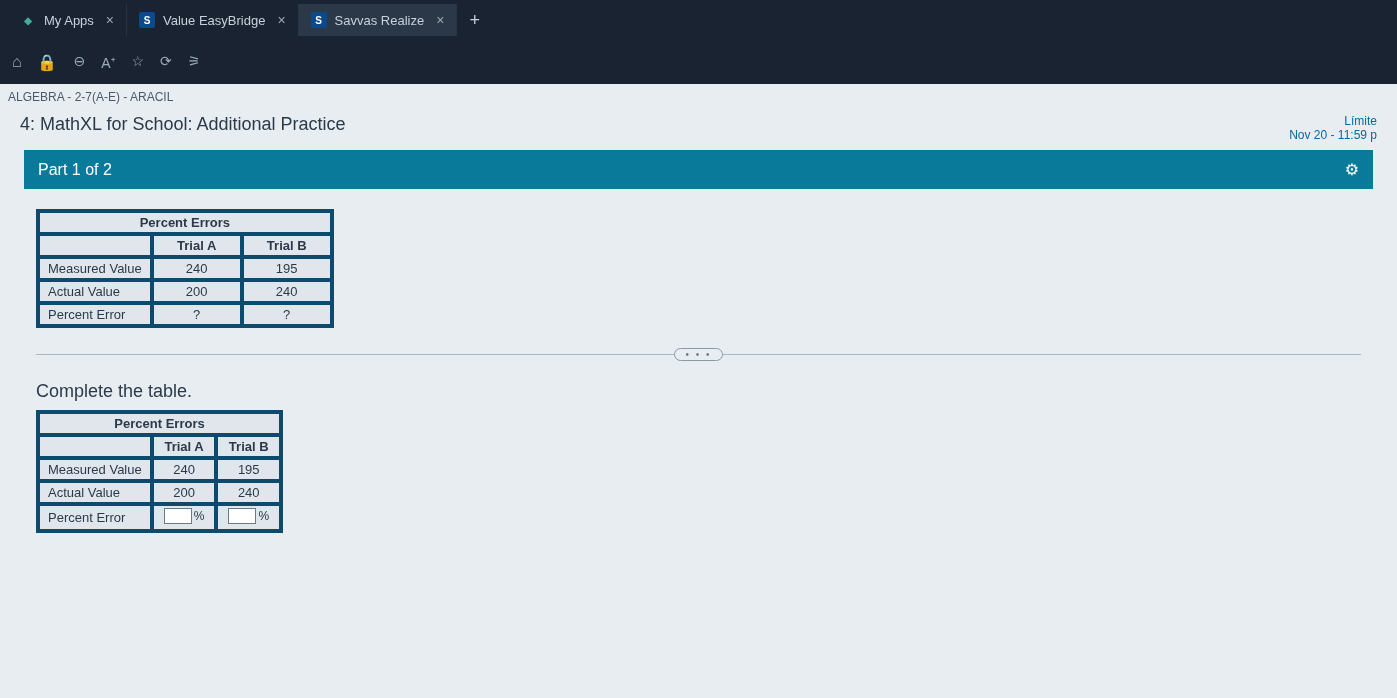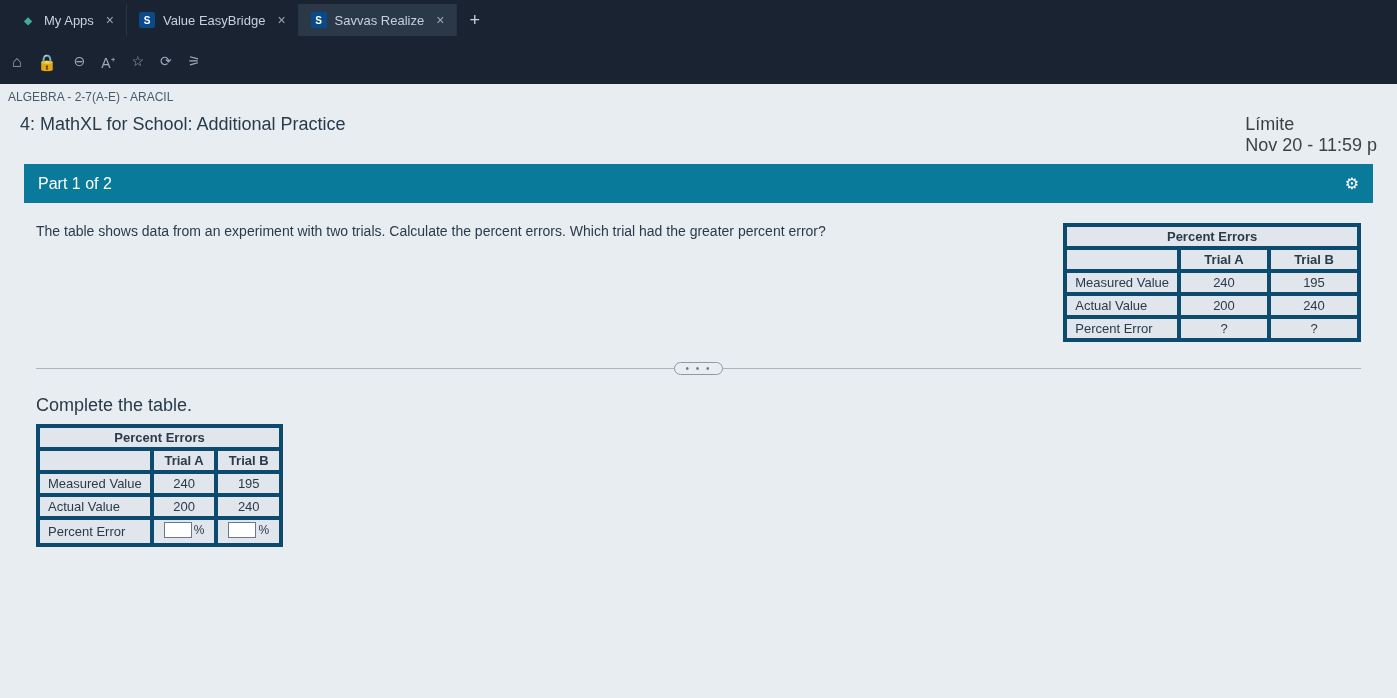--- a/index.html
+++ b/index.html
@@ -19,21 +19,21 @@
 .addr-icon { color: #9aacbb; font-size: 16px; }
 .url { color: #9aacbb; font-size: 14px; flex: 1; }
 .url-domain { color: #e0e6ed; }
 .addr-right { display: flex; gap: 16px; color: #9aacbb; font-size: 14px; }
 
 .content { background: #e8edf1; height: calc(698px - 84px); }
 
 .breadcrumb { background: #e8edf1; color: #4a5a6a; font-size: 12px; padding: 6px 8px; }
 .page-header { display: flex; justify-content: space-between; align-items: flex-start; padding: 4px 20px 8px; background: #e8edf1; }
 .page-title { font-size: 18px; color: #2a3a4a; }
-.due-block { font-size: 18px; color: #404040; }
+.due-block { text-align: right; font-size: 12px; color: #0369a1; }
 
 .part-bar { background: #0a7a9a; color: #fff; padding: 10px 14px; display: flex; justify-content: space-between; align-items: center; margin: 0 24px; }
 .gear { color: #fff; font-size: 16px; }
 
 .question-area { background: #e8edf1; padding: 20px 28px; margin: 0 8px; }
 .q-row { display: flex; justify-content: space-between; align-items: flex-start; gap: 20px; }
 .q-text { font-size: 14px; color: #2a3a4a; flex: 1; max-width: 820px; }
 
 table.data { border-collapse: collapse; font-size: 13px; color: #2a3a4a; background: #e0e6eb; }
 table.data th, table.data td { border: 4px solid #0c4a6e; padding: 2px 10px; text-align: center; }
@@ -99,21 +99,20 @@
     </div>
   </div>
 
   <div class="part-bar">
     <span>Part 1 of 2</span>
     <span class="gear">⚙</span>
   </div>
 
   <div class="question-area">
     <div class="q-row">
-      <div class="q-text">The table shows data from an experiment with two trials. Calculate the percent errors. Which trial had the greater percent error?</div>
       <div class="right-table">
         <table class="data">
           <tbody>
               <tr>
                 <th colspan="3" class="title-cell">Percent Errors</th>
               </tr>
           <tr>
             <td class="row-label"></td>
             <td class="title-cell">Trial A</td>
             <td class="title-cell">Trial B</td>

